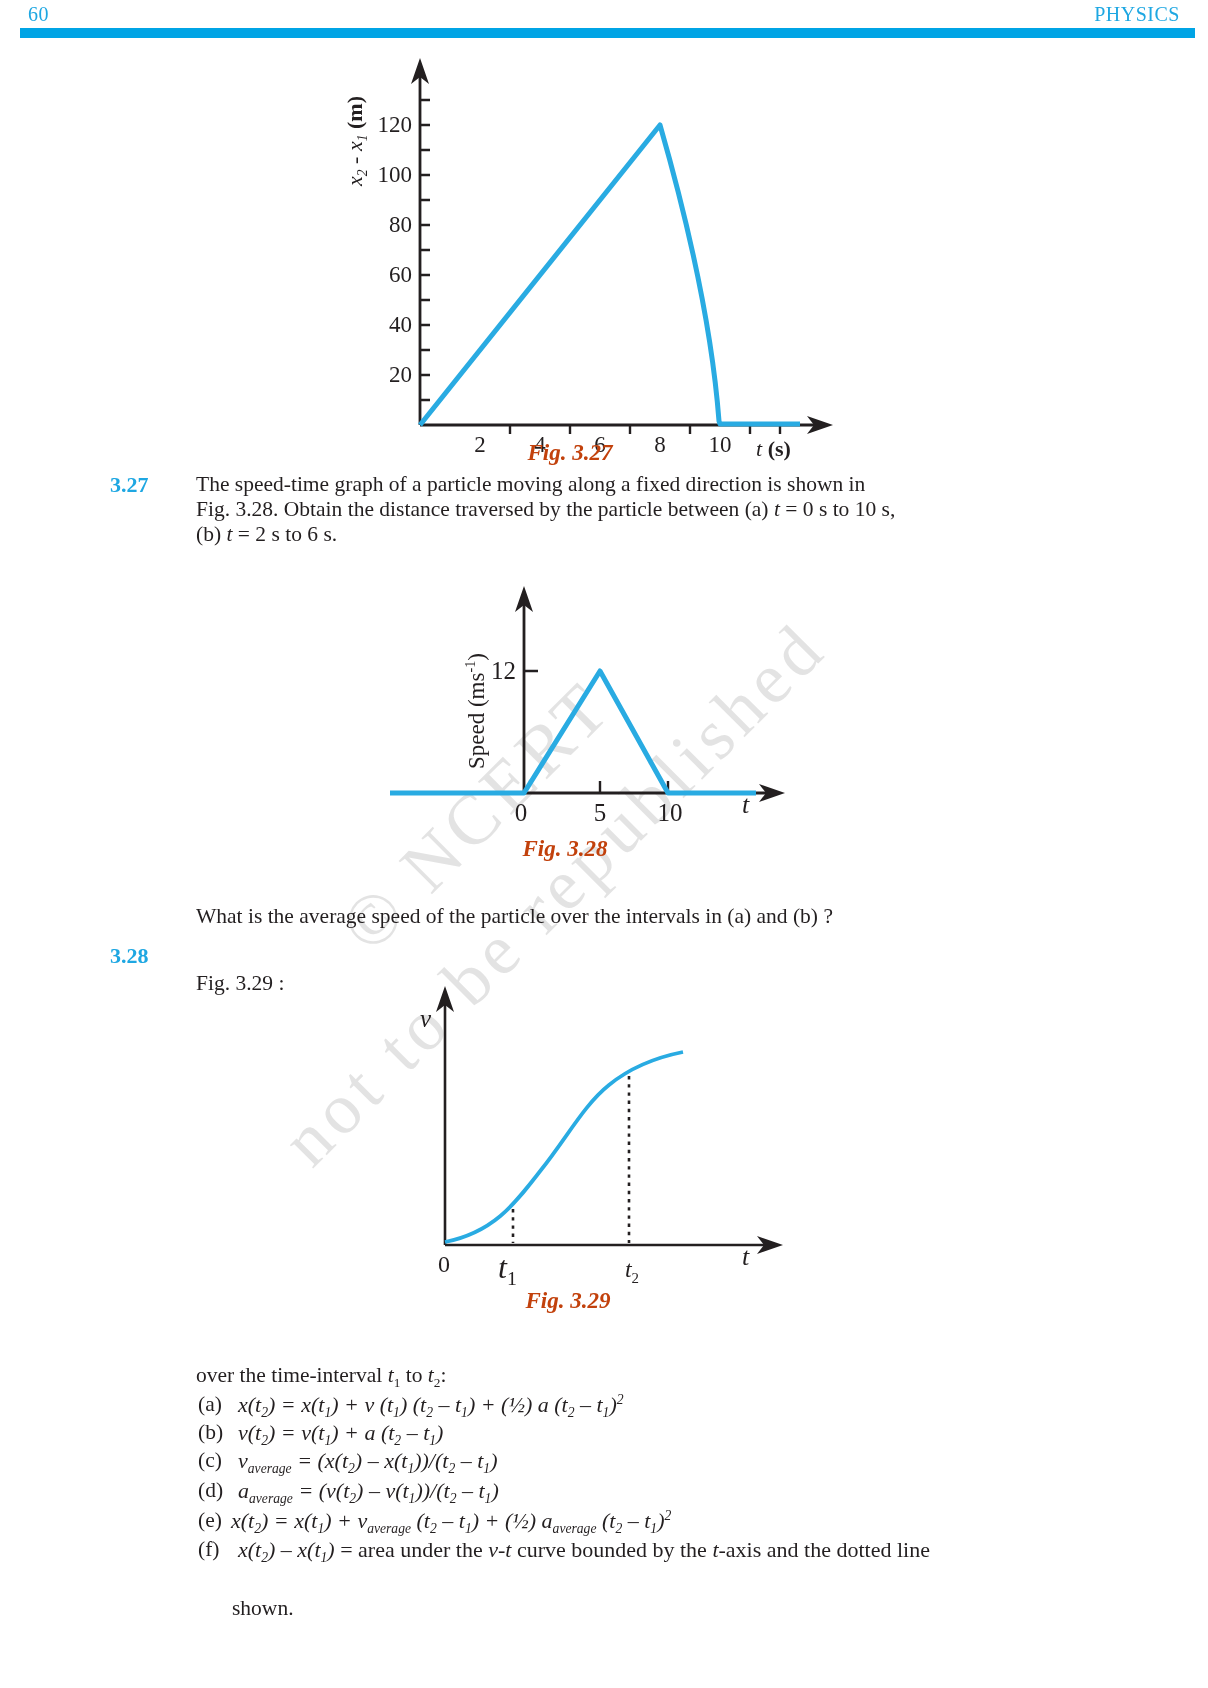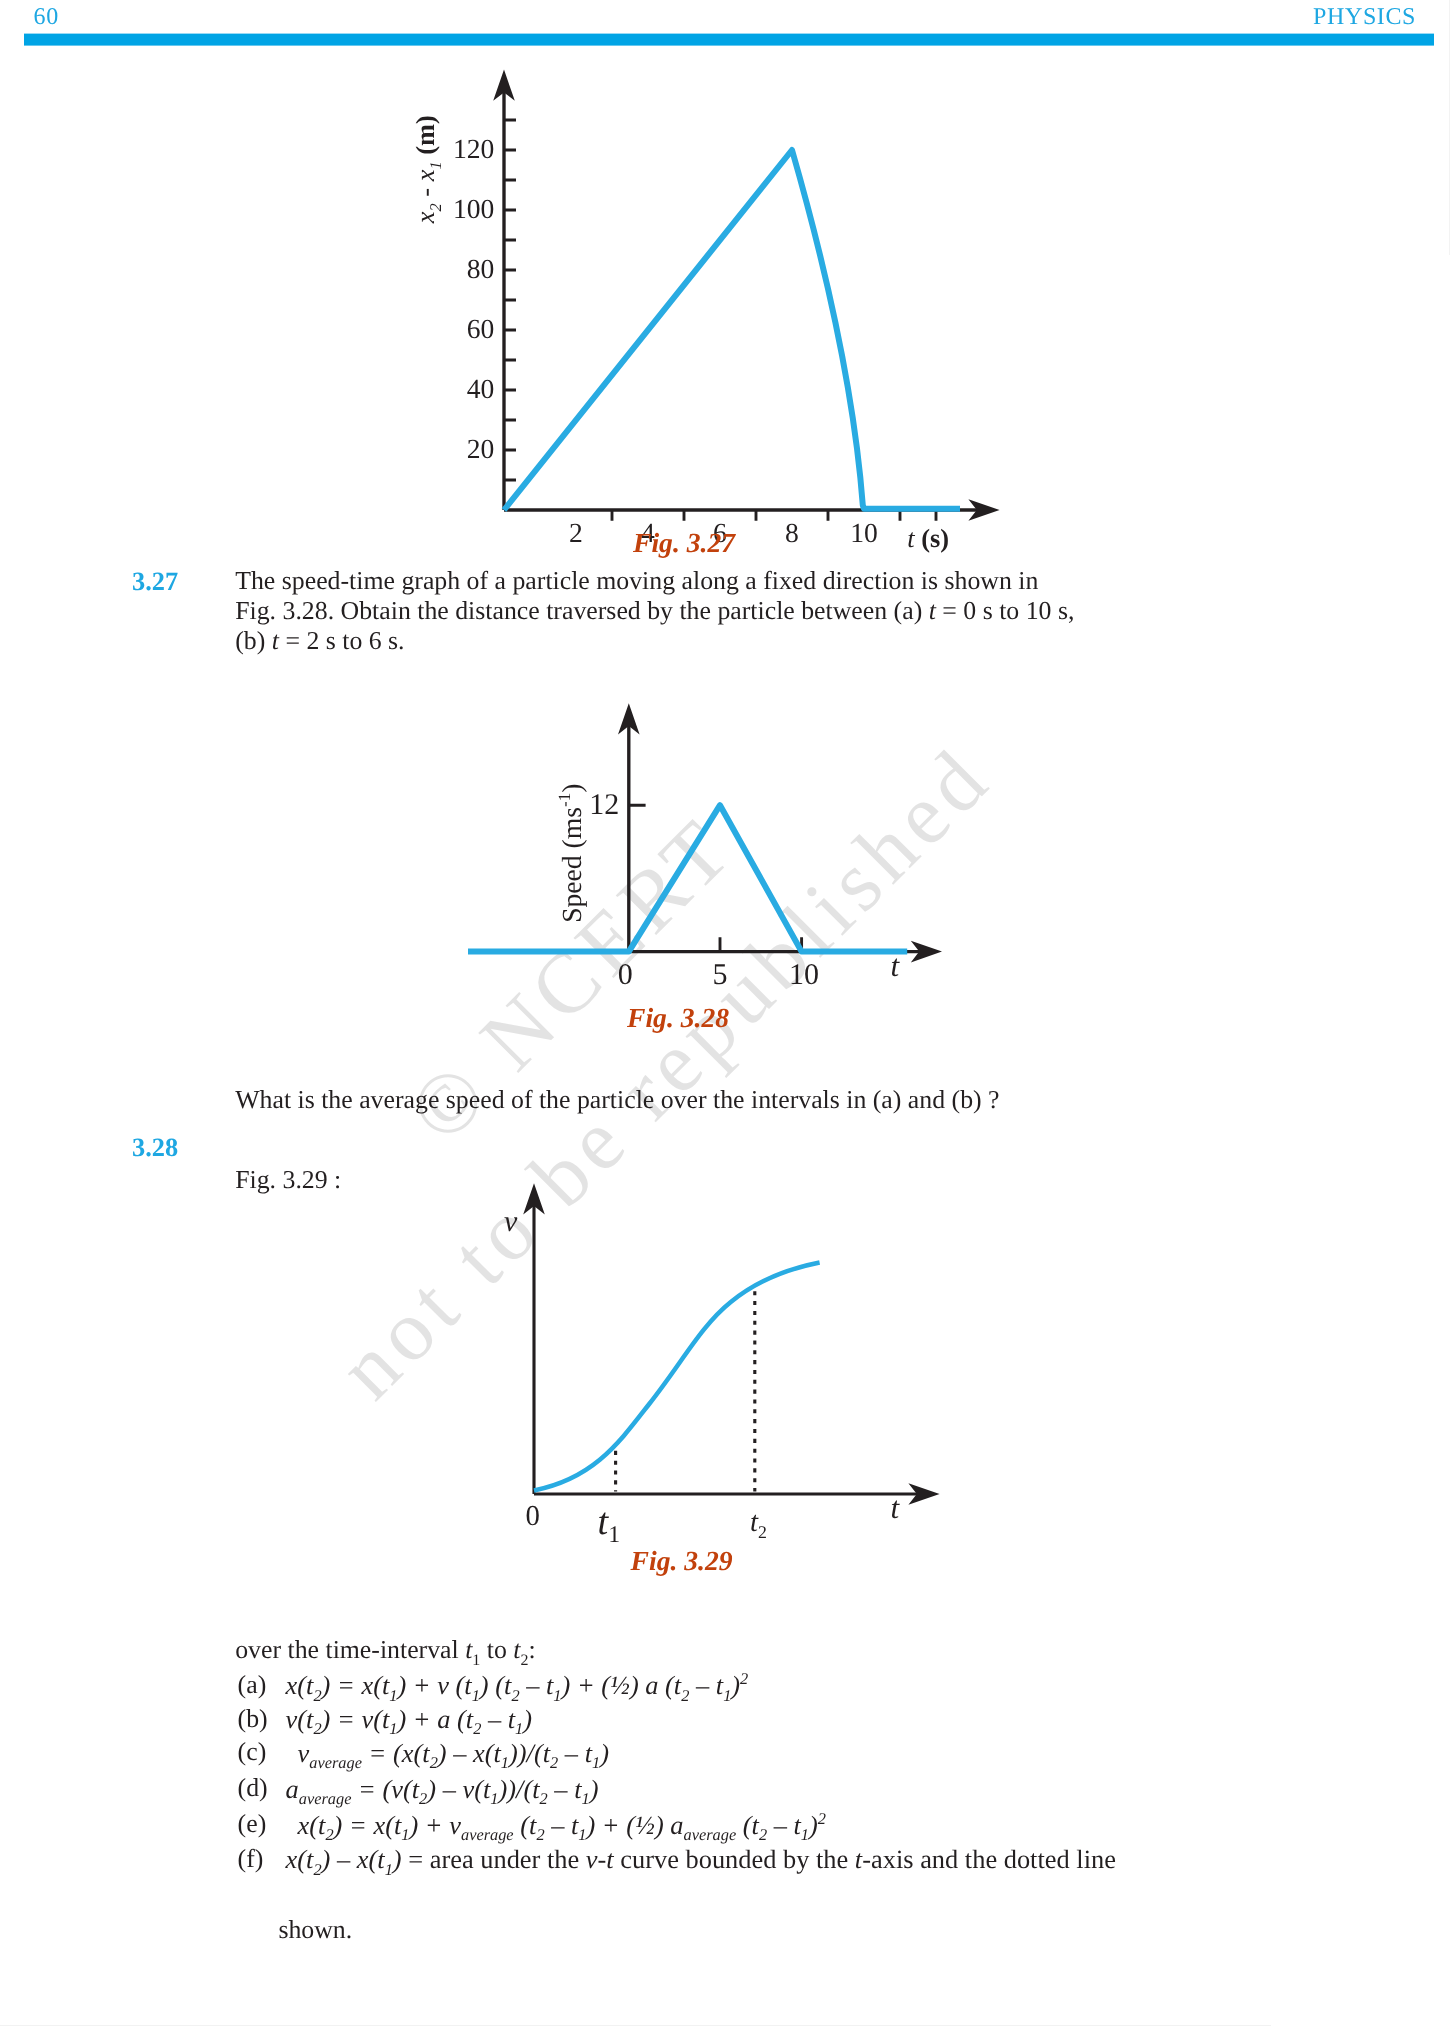--- a/index.html
+++ b/index.html
@@ -126,25 +126,25 @@
 
   <div class="t" style="left:196px;top:1363px;">over the time-interval <i>t</i><sub>1</sub> to <i>t</i><sub>2</sub>:</div>
 
   <div class="t" style="left:198px;top:1392px;">(a)</div>
   <div class="t" style="left:238px;top:1392px;font-size:22px;"><i>x(t<sub>2</sub>) = x(t<sub>1</sub>) + v (t<sub>1</sub>) (t<sub>2</sub> – t<sub>1</sub>) + (½) a (t<sub>2</sub> – t<sub>1</sub>)<sup>2</sup></i></div>
 
   <div class="t" style="left:198px;top:1420px;">(b)</div>
   <div class="t" style="left:238px;top:1420px;font-size:22px;"><i>v(t<sub>2</sub>) = v(t<sub>1</sub>) + a (t<sub>2</sub> – t<sub>1</sub>)</i></div>
 
   <div class="t" style="left:198px;top:1448px;">(c)</div>
-  <div class="t" style="left:248px;top:1448px;font-size:22px;"><i>v<sub>average</sub> = (x(t<sub>2</sub>) – x(t<sub>1</sub>))/(t<sub>2</sub> – t<sub>1</sub>)</i></div>
+  <div class="t" style="left:238px;top:1448px;font-size:22px;"><i>v<sub>average</sub> = (x(t<sub>2</sub>) – x(t<sub>1</sub>))/(t<sub>2</sub> – t<sub>1</sub>)</i></div>
 
   <div class="t" style="left:198px;top:1478px;">(d)</div>
   <div class="t" style="left:238px;top:1478px;font-size:22px;"><i>a<sub>average</sub> = (v(t<sub>2</sub>) – v(t<sub>1</sub>))/(t<sub>2</sub> – t<sub>1</sub>)</i></div>
 
   <div class="t" style="left:198px;top:1508px;">(e)</div>
-  <div class="t" style="left:248px;top:1508px;font-size:22px;"><i>x(t<sub>2</sub>) = x(t<sub>1</sub>) + v<sub>average</sub> (t<sub>2</sub> – t<sub>1</sub>) + (½) a<sub>average</sub> (t<sub>2</sub> – t<sub>1</sub>)<sup>2</sup></i></div>
+  <div class="t" style="left:231px;top:1508px;font-size:22px;"><i>x(t<sub>2</sub>) = x(t<sub>1</sub>) + v<sub>average</sub> (t<sub>2</sub> – t<sub>1</sub>) + (½) a<sub>average</sub> (t<sub>2</sub> – t<sub>1</sub>)<sup>2</sup></i></div>
 
   <div class="t" style="left:198px;top:1537px;">(f)</div>
   <div class="t" style="left:238px;top:1537px;font-size:22px;"><i>x(t<sub>2</sub>) – x(t<sub>1</sub>)</i> = area under the <i>v-t</i> curve bounded by the <i>t</i>-axis and the dotted line</div>
   <div class="t" style="left:232px;top:1564px;margin-top:32px;">shown.</div>
 
 </div>
 
 </body></html>

